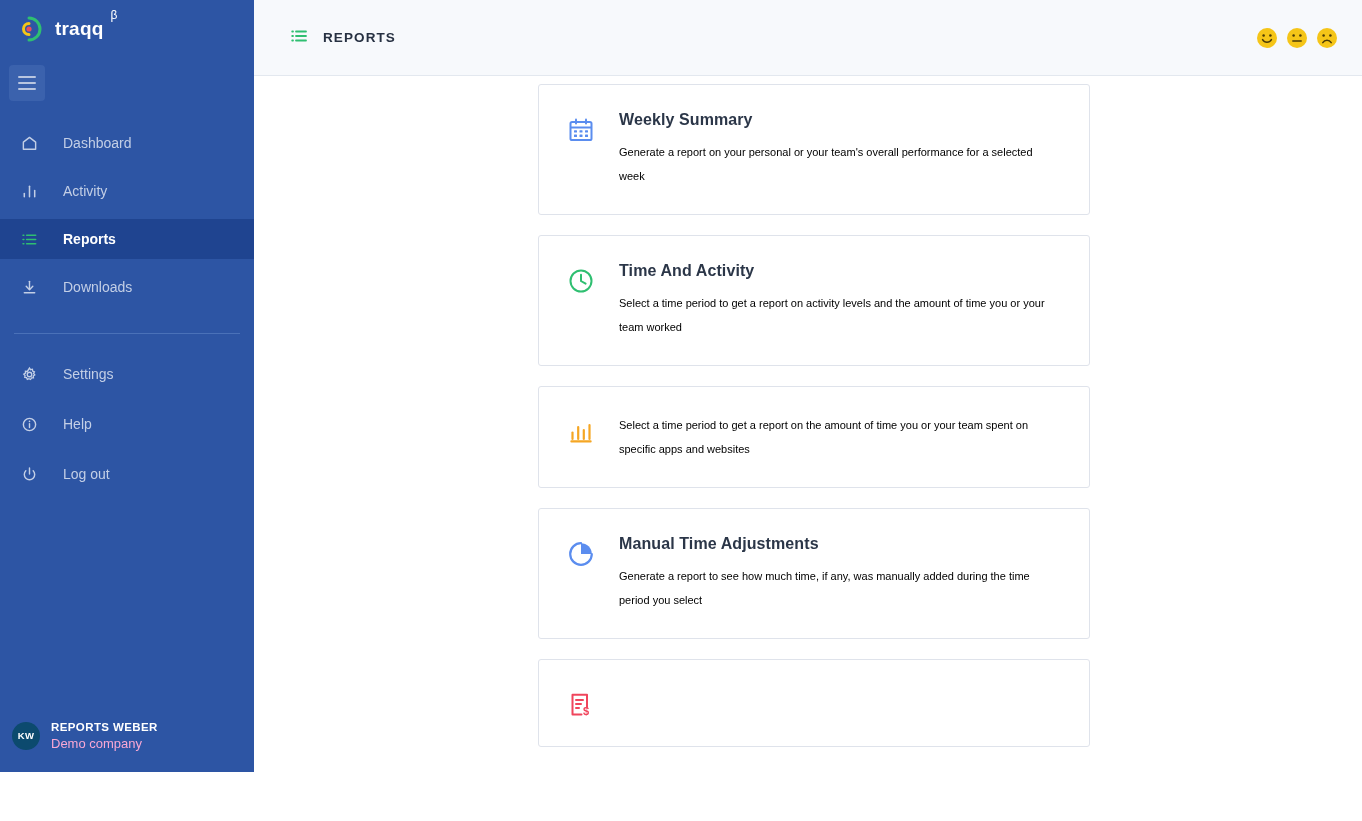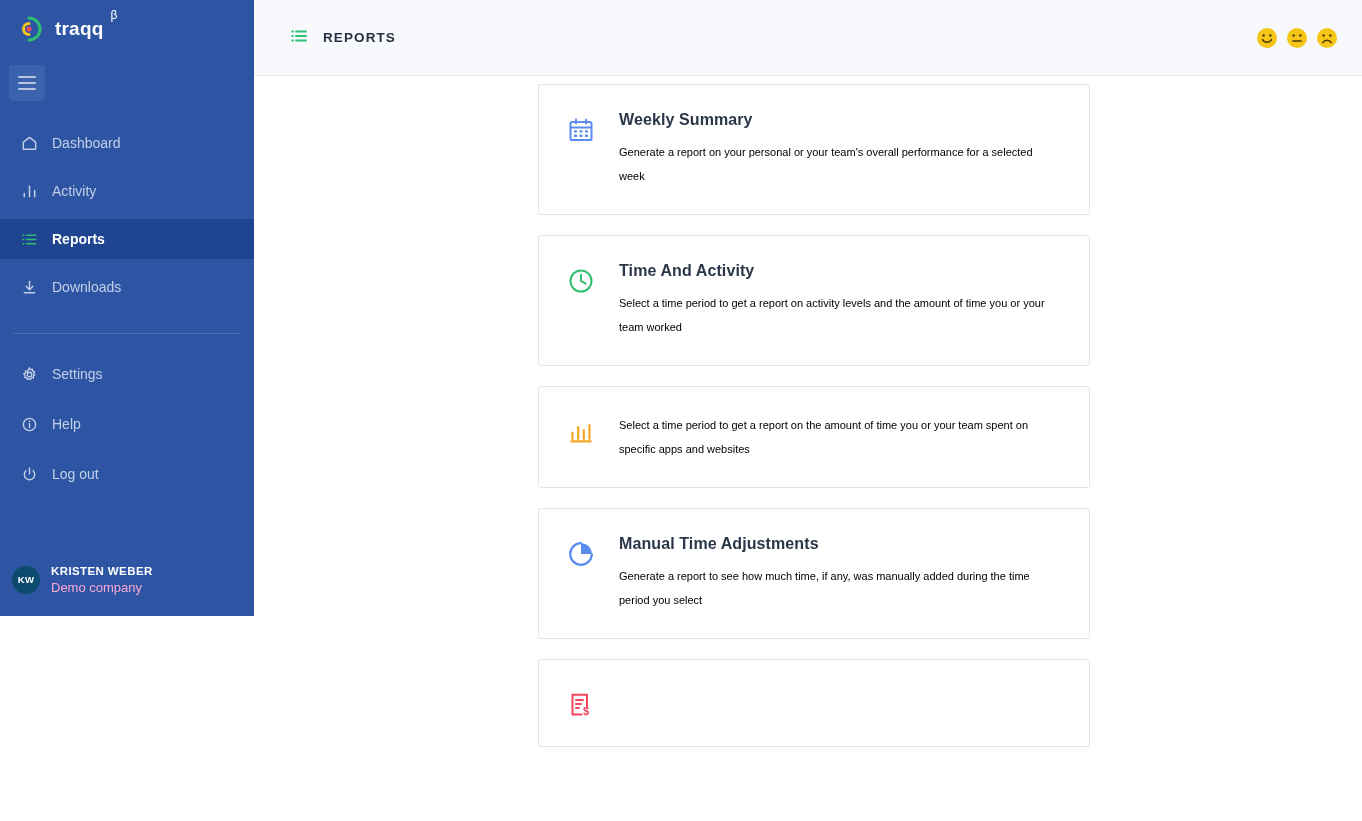--- a/index.html
+++ b/index.html
@@ -15,21 +15,21 @@
   .app {
     display: flex;
     width: 1362px;
     height: 821px;
     position: relative;
   }
 
   
   .sidebar {
     width: 254px;
-    height: 616px;
+    height: 772px;
     background: #2d55a4;
     flex: 0 0 254px;
     display: flex;
     flex-direction: column;
     position: relative;
     color: #c3cfe6;
   }
 
   .brand {
     height: 58px;
@@ -79,21 +79,21 @@
     border-radius: 1px;
   }
 
   .nav-top { margin-top: 22px; }
 
   .nav-item {
     height: 40px;
     display: flex;
     align-items: center;
     padding-left: 20px;
-    gap: 14px;
+    gap: 25px;
     font-size: 14px;
     color: #c3cfe6;
     cursor: pointer;
     margin-bottom: 8px;
   }
   .nav-item .nav-icon {
     width: 18px;
     height: 18px;
     flex: 0 0 18px;
     display: flex;
@@ -349,21 +349,21 @@
         <span class="nav-label">Log out</span>
       </div>
 
     </nav>
 
     <div class="spacer"></div>
 
     <div class="user-block">
       <span class="avatar">KW</span>
       <span>
-        <div class="user-name">KRISTEN WEBER</div>
+        <div class="user-name">REPORTS WEBER</div>
         <div class="user-company">Demo company</div>
       </span>
     </div>
 
   </aside>
 
   <div class="main">
 
     <header class="topbar">
       <div class="topbar-title-wrap">

